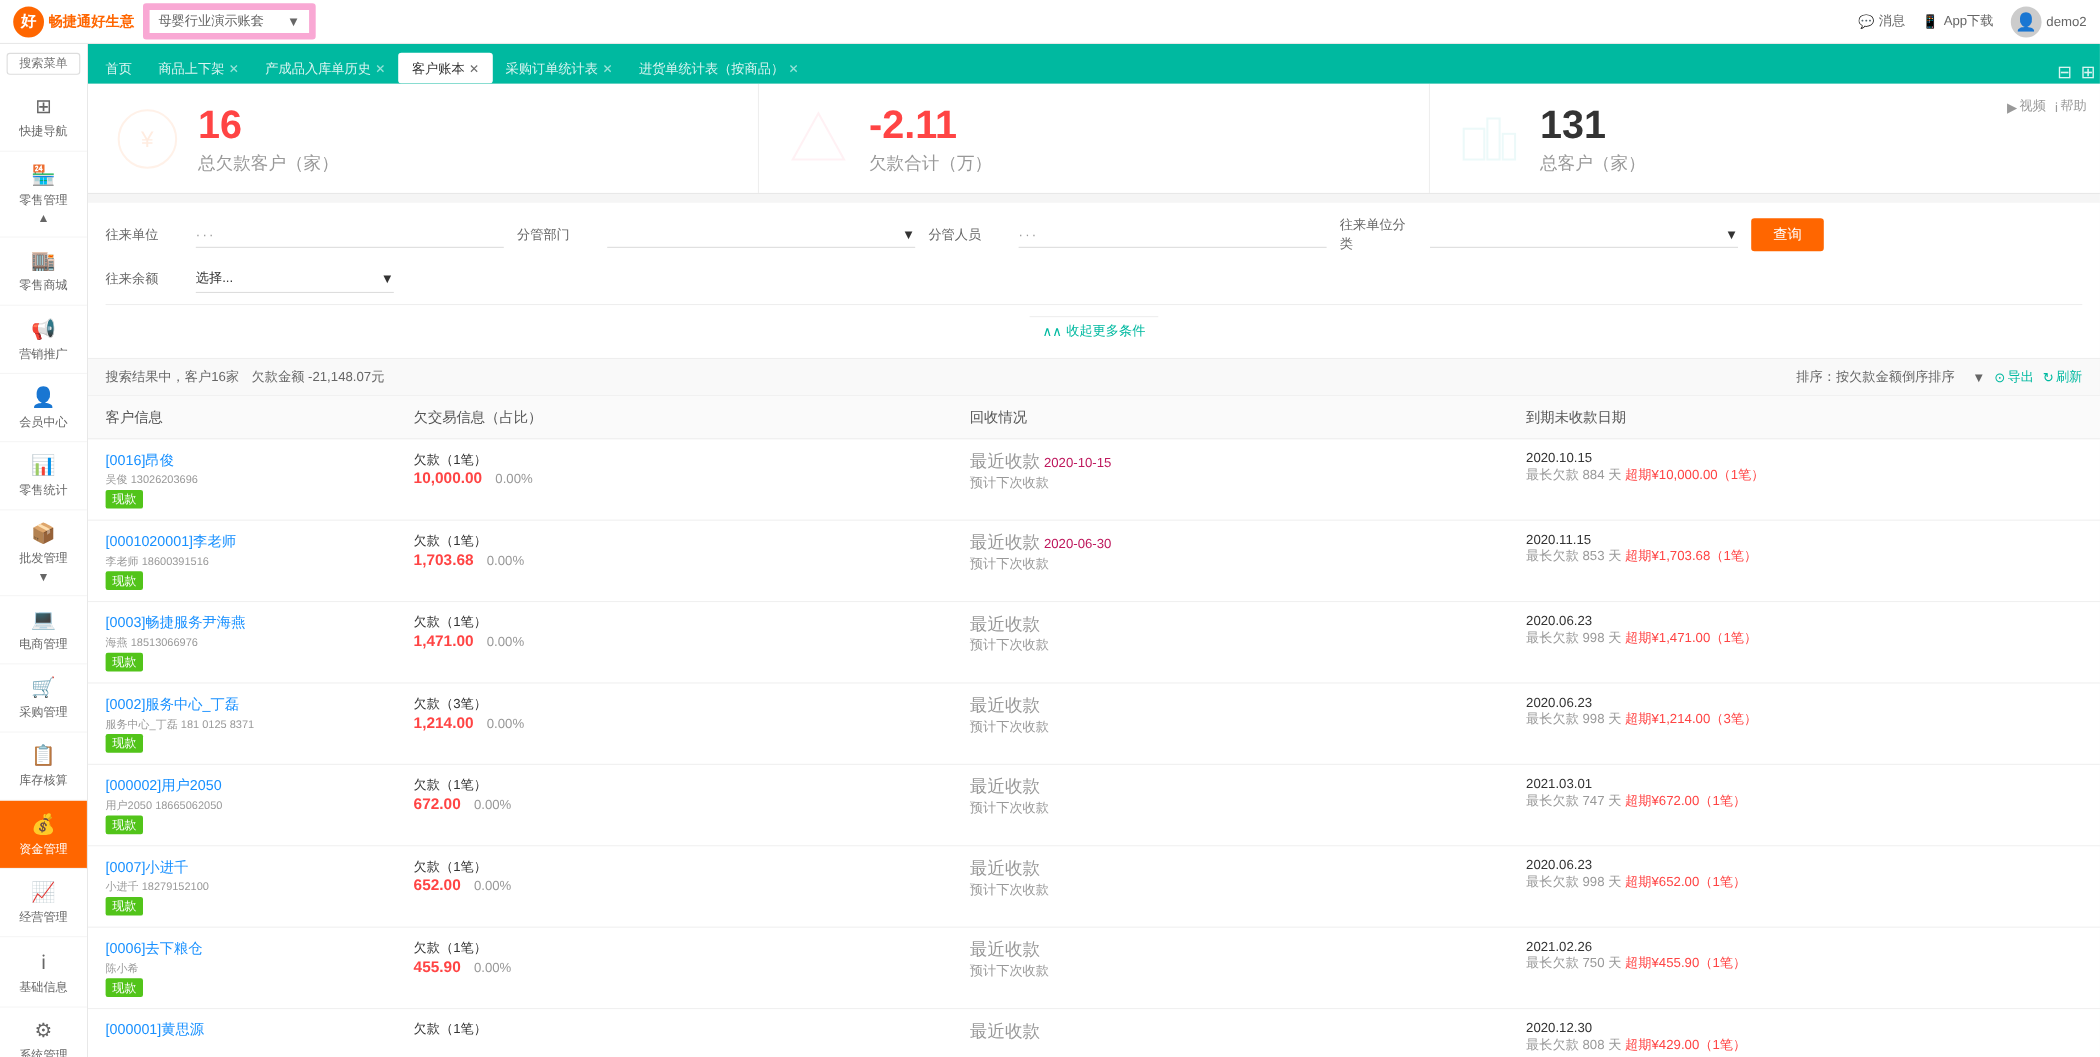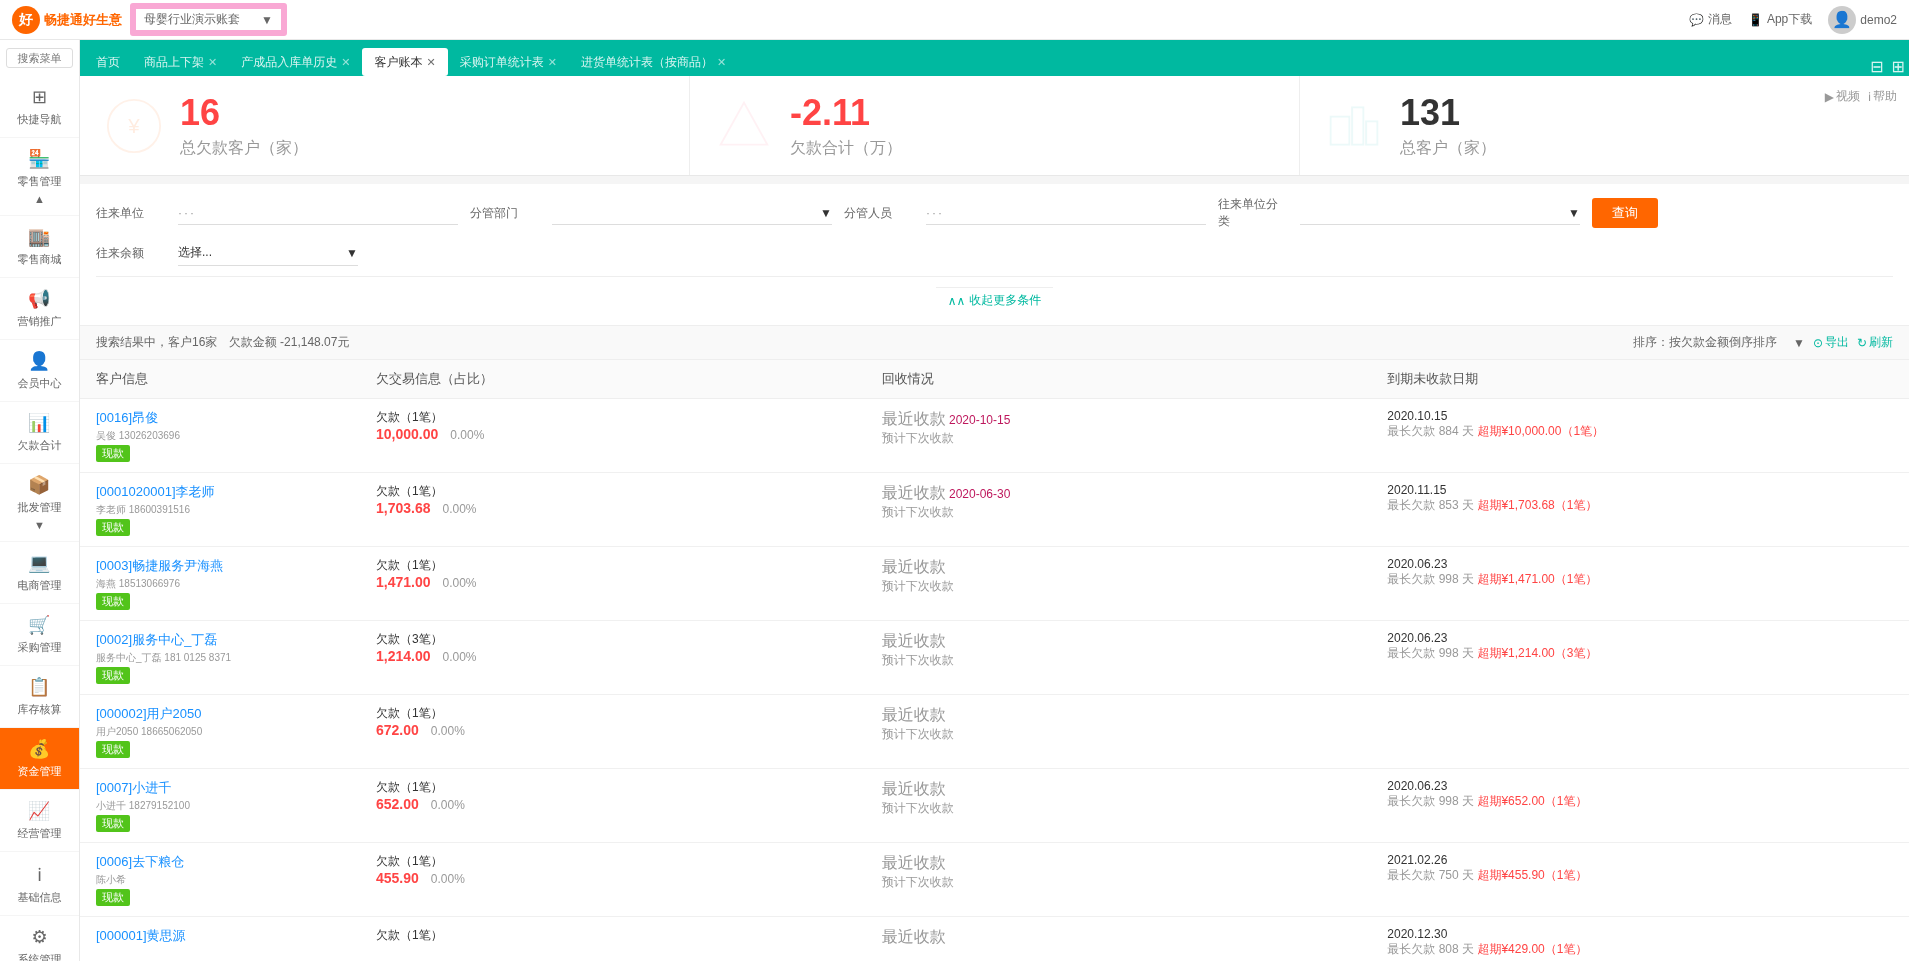--- a/index.html
+++ b/index.html
@@ -245,21 +245,21 @@
   <div class="sidebar-item">
     <span class="icon">📢</span>
     <span>营销推广</span>
   </div>
   <div class="sidebar-item">
     <span class="icon">👤</span>
     <span>会员中心</span>
   </div>
   <div class="sidebar-item">
     <span class="icon">📊</span>
-    <span>欠款合计</span>
+    <span>零售统计</span>
   </div>
   <div class="sidebar-item">
     <span class="icon">📦</span>
     <span>批发管理</span>
     <span>▼</span>
   </div>
   <div class="sidebar-item">
     <span class="icon">💻</span>
     <span>电商管理</span>
   </div>
@@ -546,20 +546,24 @@
         <div class="debt-count">欠款（1笔）</div>
         <div class="debt-cell">
           <span class="debt-amount">672.00</span>
           <span class="debt-percent">0.00%</span>
         </div>
       </div>
       <div>
         <div><span class="collection-label">最近收款</span></div>
         <div class="collection-next">预计下次收款</div>
       </div>
+      <div>
+        <div class="due-date">2021.03.01</div>
+        <div><span class="overdue-info">最长欠款 747 天</span> <span class="overdue-link">超期¥672.00（1笔）</span></div>
+      </div>
     </div>
 
     <div class="table-row">
       <div>
         <div class="customer-name">[0007]小进千</div>
         <div class="customer-sub">小进千  18279152100</div>
         <span class="badge-green">现款</span>
       </div>
       <div>
         <div class="debt-count">欠款（1笔）</div>

